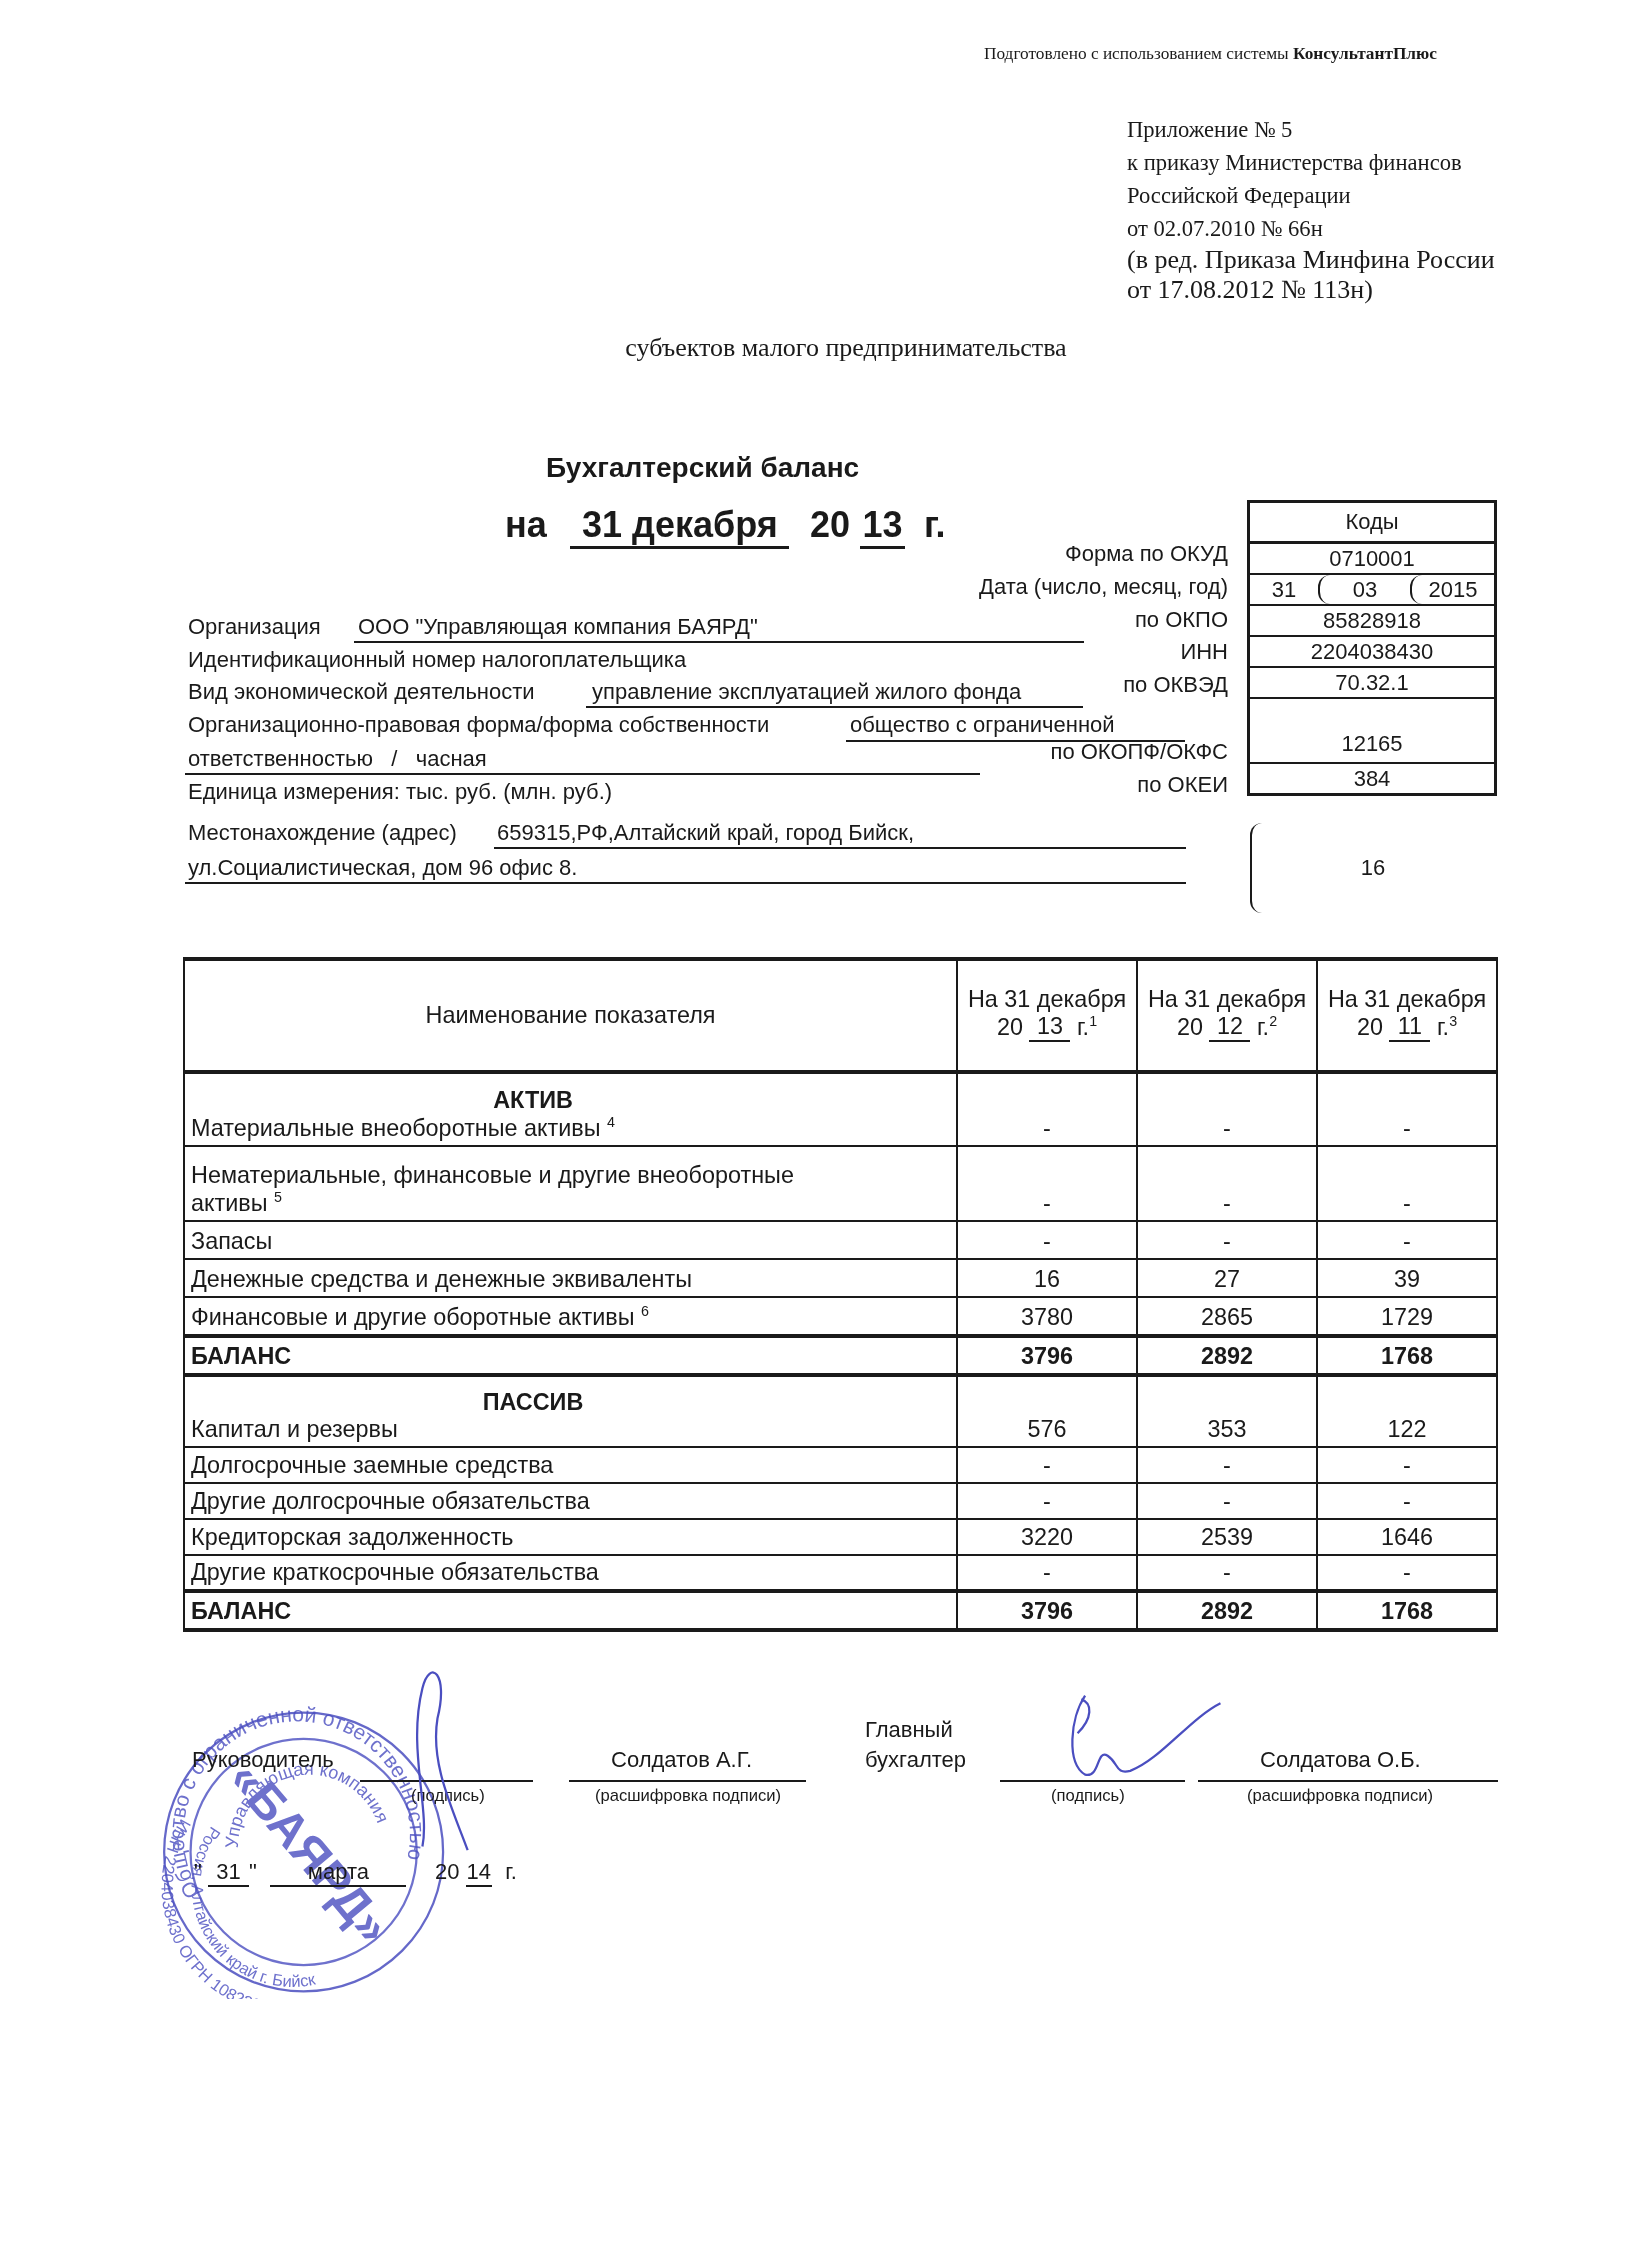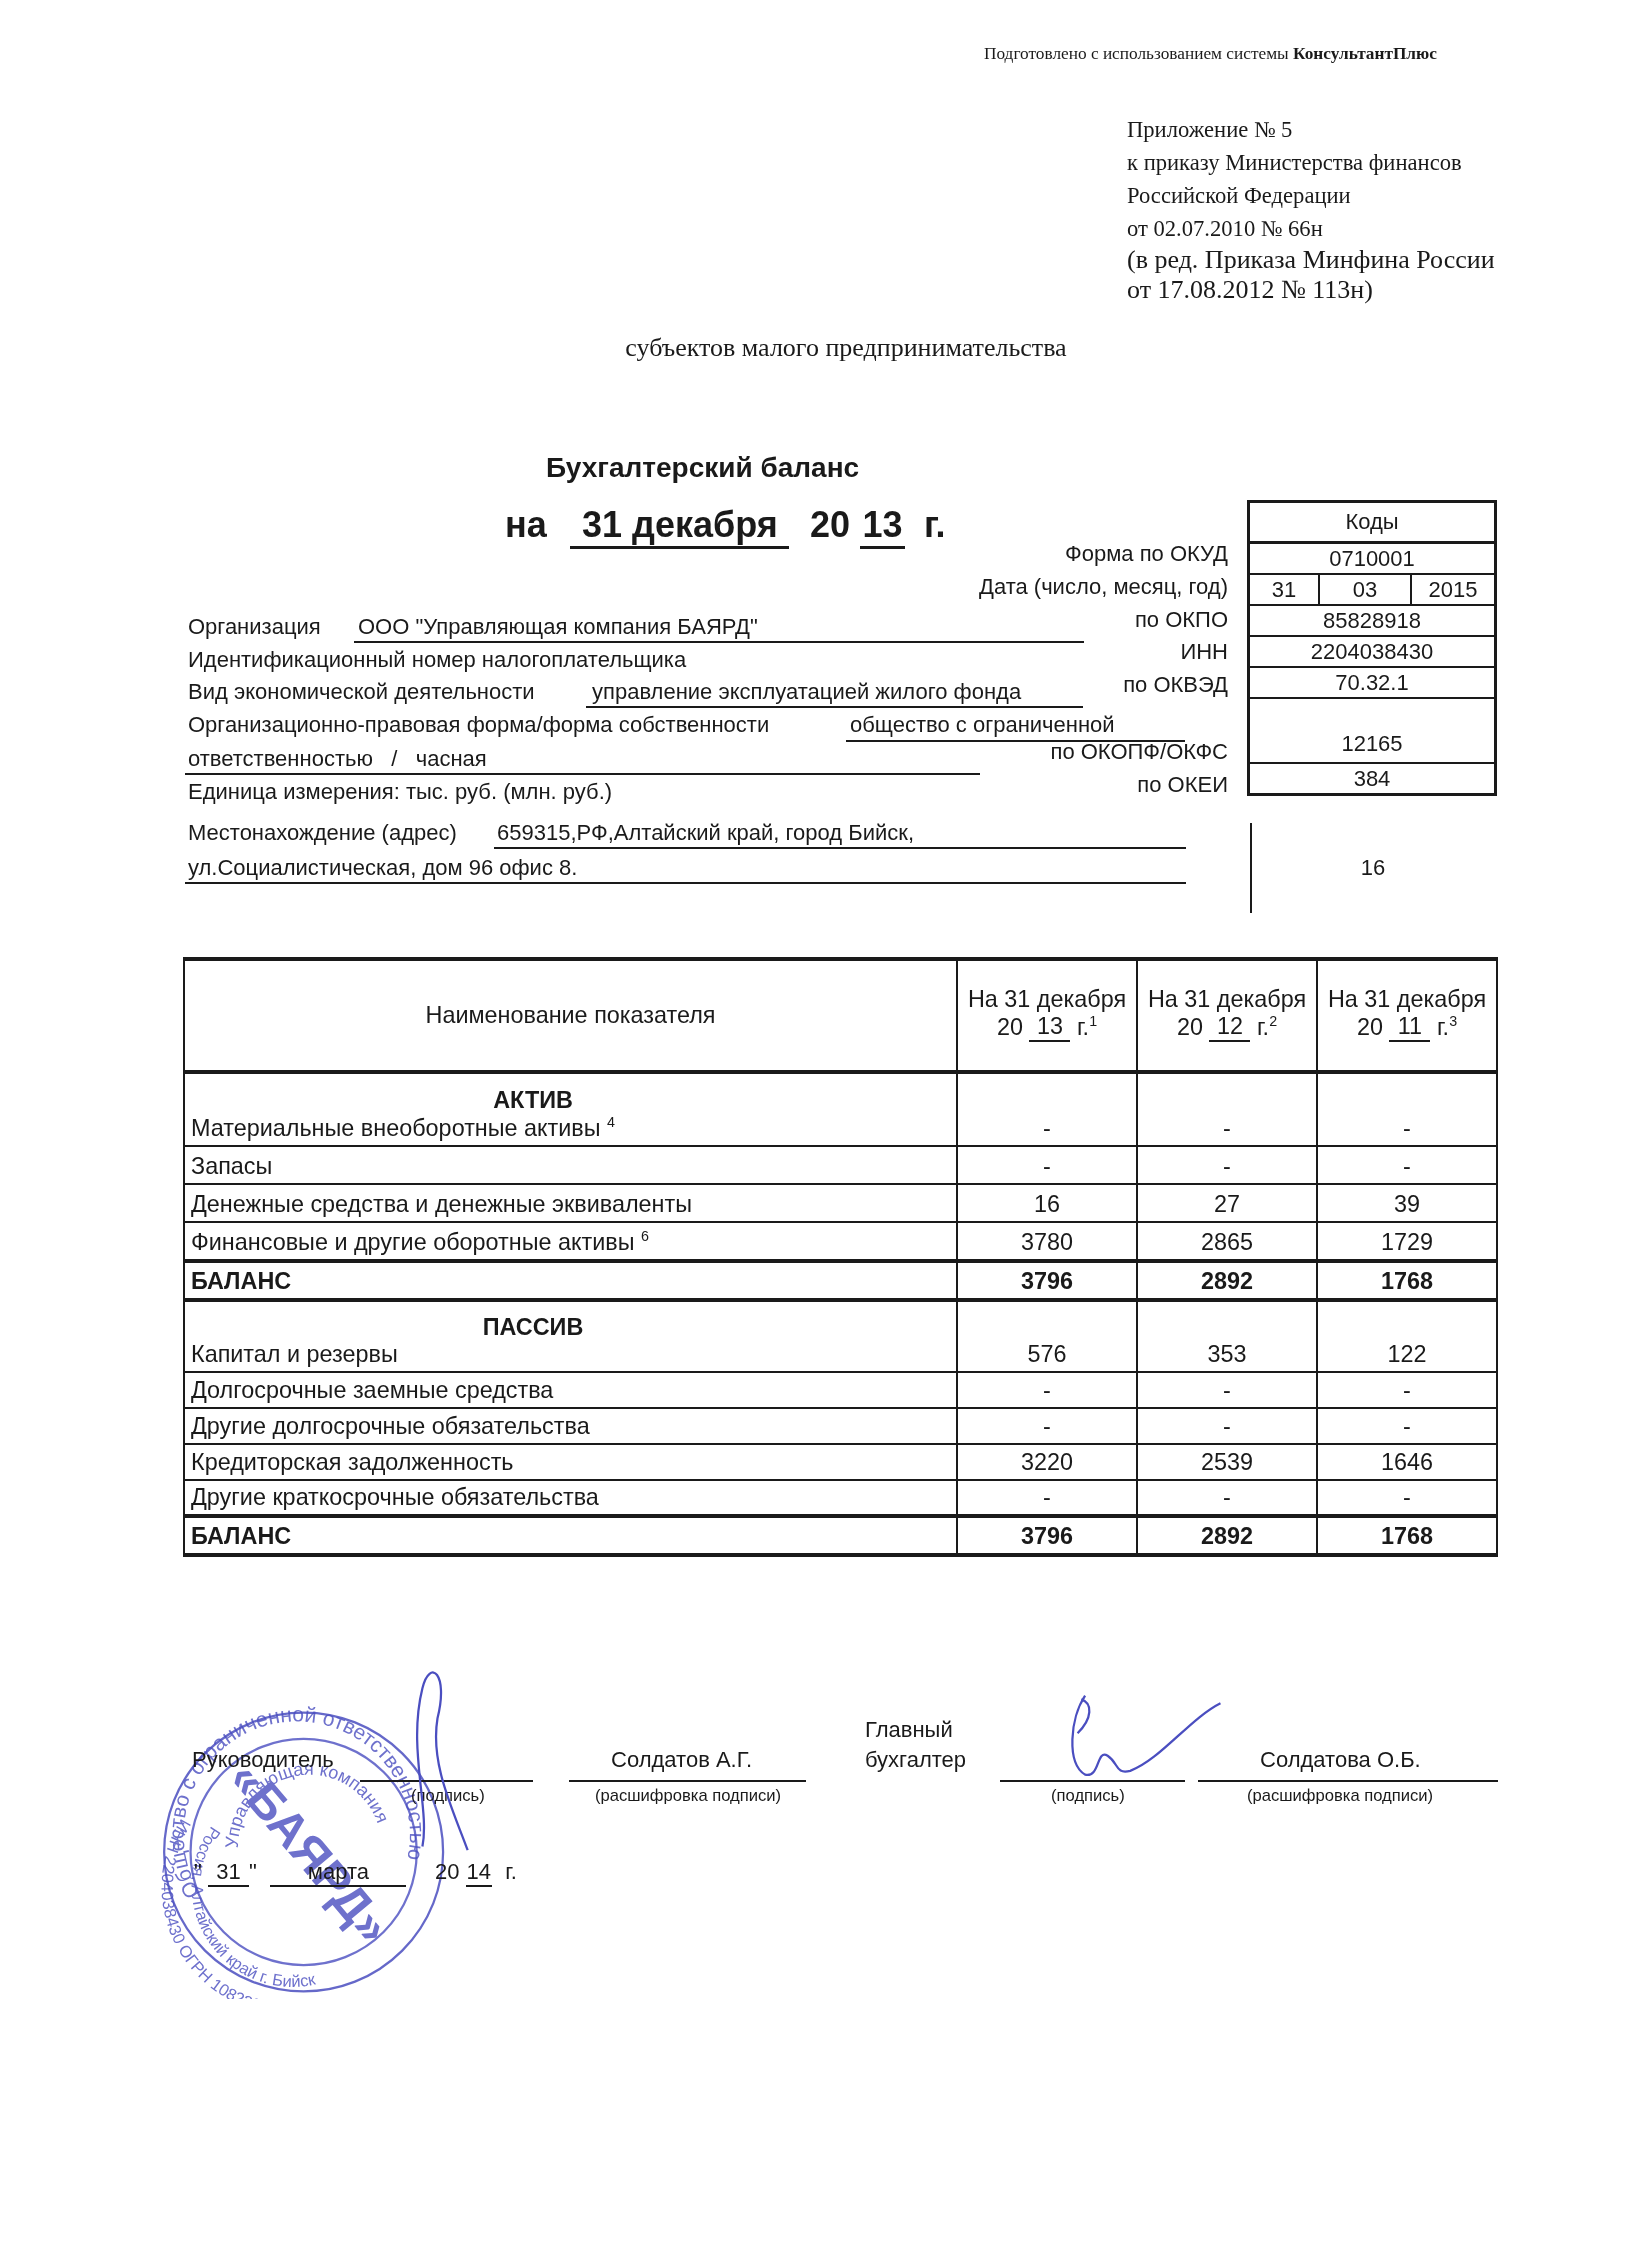--- a/index.html
+++ b/index.html
@@ -16,21 +16,21 @@
   .bal-date { left: 505px; top: 504px; font-size: 36px; font-weight: bold; }
   .bal-date span { display: inline-block; }
   .ul { border-bottom: 3px solid #1a1a1a; text-align: center; }
 
   
   .codes { left: 1247px; top: 500px; width: 250px; border: 3px solid #1a1a1a; box-sizing: border-box; font-size: 22px; }
   .codes .hdr { height: 38px; line-height: 38px; text-align: center; border-bottom: 3.8px solid #1a1a1a; }
   .codes .row { height: 29px; line-height: 29px; text-align: center; border-bottom: 2.3px solid #1a1a1a; display: flex; }
   .codes .row:last-child { border-bottom: none; }
   .codes .row > div { flex: 1; }
-  .codes .row > div + div { border-left: 2.3px solid #1a1a1a; }
+  .codes .row > div + div { border-left: 2.3px solid #1a1a1a; border-radius: 12px; }
   .codes .row.tall { height: 63px; line-height: 90px; flex-direction: column; }
 
   .lbl-right { font-size: 22px; text-align: right; width: 452px; }
   .field { font-size: 22px; }
   .line { border-bottom: 2.3px solid #1a1a1a; position: absolute; }
 
   
   table.bal { position: absolute; left: 183px; top: 957px; width: 1315px; border-collapse: collapse; font-family: "Liberation Sans", "DejaVu Sans", sans-serif; }
   table.bal td, table.bal th { border: 2.3px solid #1a1a1a; font-size: 23.4px; padding: 0 6px; }
   table.bal th { font-weight: normal; height: 106px; }
@@ -147,20 +147,26 @@
       <div>На 31 декабря</div>
       <div><span>20</span> <span class="ul" style="display:inline-block;width:41px;border-bottom-width:2.3px;">12</span> <span>г.</span><sup>2</sup></div>
     </th>
     <th class="num" style="vertical-align:middle;width:166px;">
       <div>На 31 декабря</div>
       <div><span>20</span> <span class="ul" style="display:inline-block;width:41px;border-bottom-width:2.3px;">11</span> <span>г.</span><sup>3</sup></div>
     </th>
   </tr>
   <tr class="thick" style="height:74px;">
     <td class="name"><span class="sec-head">АКТИВ</span><span>Материальные внеоборотные активы</span> <sup>4</sup></td>
+    <td class="num">-</td>
+    <td class="num">-</td>
+    <td class="num">-</td>
+  </tr>
+  <tr style="height:75px;">
+    <td class="name"><div>Нематериальные, финансовые и другие внеоборотные</div><span>активы</span> <sup>5</sup></td>
     <td class="num">-</td>
     <td class="num">-</td>
     <td class="num">-</td>
   </tr>
   <tr style="height:38px;">
     <td class="name">Запасы</td>
     <td class="num">-</td>
     <td class="num">-</td>
     <td class="num">-</td>
   </tr>

